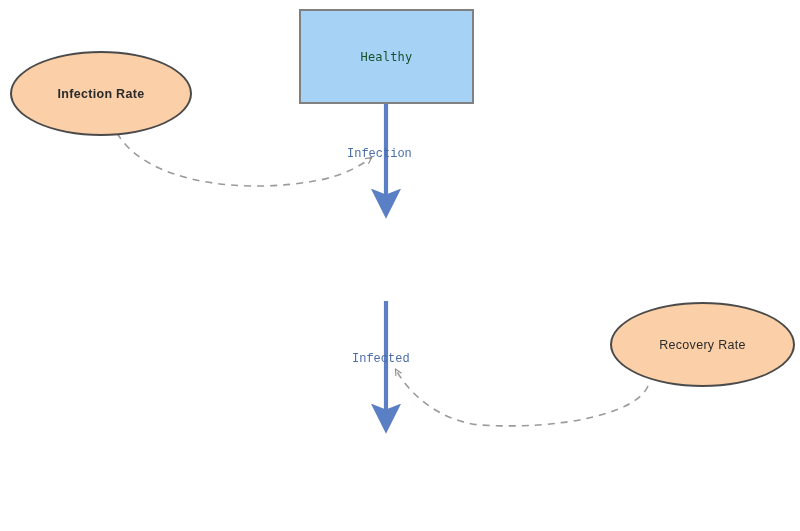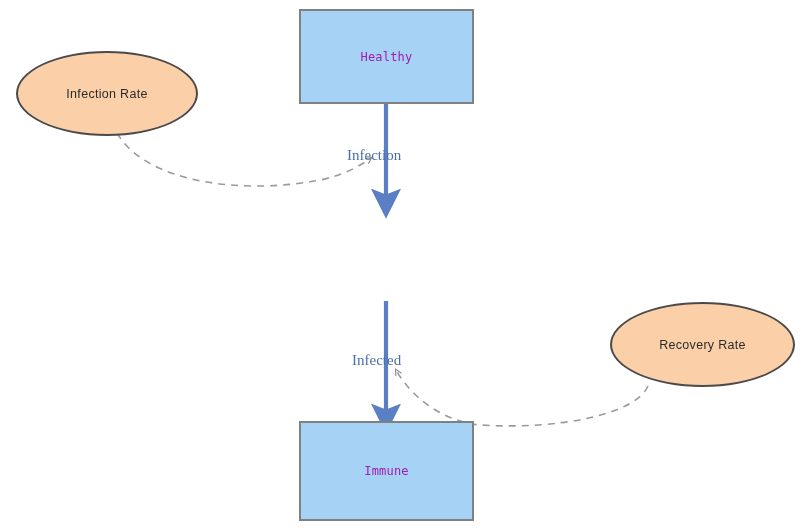--- a/index.html
+++ b/index.html
@@ -29,21 +29,21 @@
     box-sizing: border-box;
     background: #a6d2f5;
     border: 2px solid #808080;
     display: flex;
     align-items: center;
     justify-content: center;
   }
   .node-box .node-label {
     font-family: "DejaVu Sans Mono", monospace;
     font-size: 12px;
-    color: #a21caf;
+    color: #14532d;
     letter-spacing: 0.2px;
     user-select: none;
   }
   .node-ellipse {
     position: absolute;
     box-sizing: border-box;
     background: #fbd0a8;
     border: 2px solid #4a4a4a;
     border-radius: 50%;
     display: flex;
@@ -52,22 +52,22 @@
   }
   .node-ellipse .node-label {
     font-family: "Liberation Sans", sans-serif;
     font-size: 12.5px;
     color: #2b2b2b;
     letter-spacing: 0.3px;
     user-select: none;
   }
   .flow-label {
     position: absolute;
-    font-family: Liberation Serif, serif;
-    font-size: 15px;
+    font-family: Liberation Mono, monospace;
+    font-size: 12px;
     color: #4a6ea9;
     white-space: nowrap;
     user-select: none;
     background: transparent;
   }
 </style>
 </head>
 <body>
 
 <div id="canvas">
@@ -89,25 +89,22 @@
     <path d="M117,133 C146,183 243,195 320,180 C344,175 360,166 371,158" fill="none" stroke="#9a9a9a" stroke-width="1.6" stroke-dasharray="7 6" marker-end="url(#linkhead)"></path>
 
     <path d="M648,386 C636,414 560,430 480,425 C440,421 410,395 396,370" fill="none" stroke="#9a9a9a" stroke-width="1.6" stroke-dasharray="7 6" marker-end="url(#linkhead)"></path>
   </svg>
 
   <div class="node-box" style="left:299px; top:9px; width:175px; height:95px;">
     <span class="node-label">Healthy</span>
   </div>
 
 
-  <div class="node-box" style="left:299px; top:421px; width:175px; height:100px;">
-    <span class="node-label">Immune</span>
-  </div>
 
-  <div class="node-ellipse" style="left:16px; top:51px; width:182px; height:85px;">
+  <div class="node-ellipse" style="left:10px; top:51px; width:182px; height:85px;font-weight:bold;">
     <span class="node-label">Infection Rate</span>
   </div>
 
   <div class="node-ellipse" style="left:610px; top:302px; width:185px; height:85px;">
     <span class="node-label">Recovery Rate</span>
   </div>
 
   <div class="flow-label" style="left:347px; top:147px;">Infection</div>
 
   <div class="flow-label" style="left:352px; top:352px;">Infected</div>

